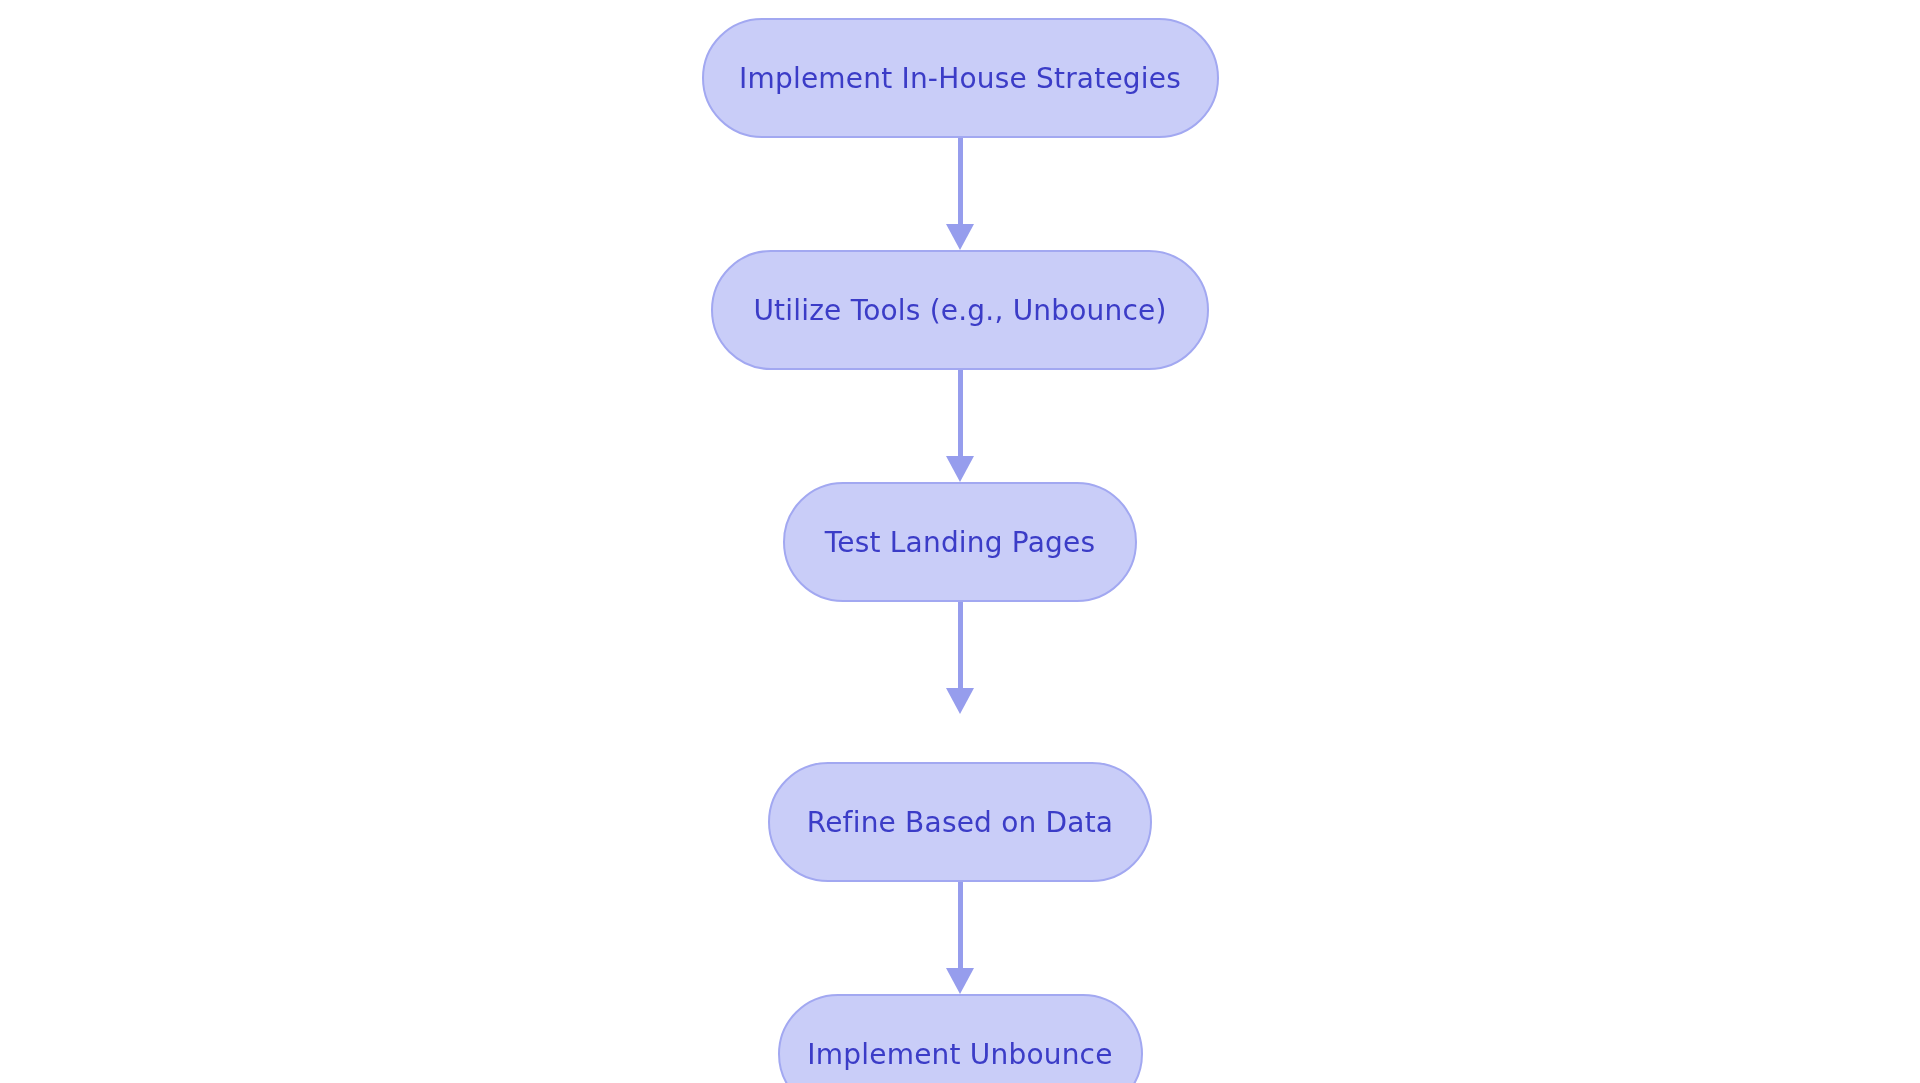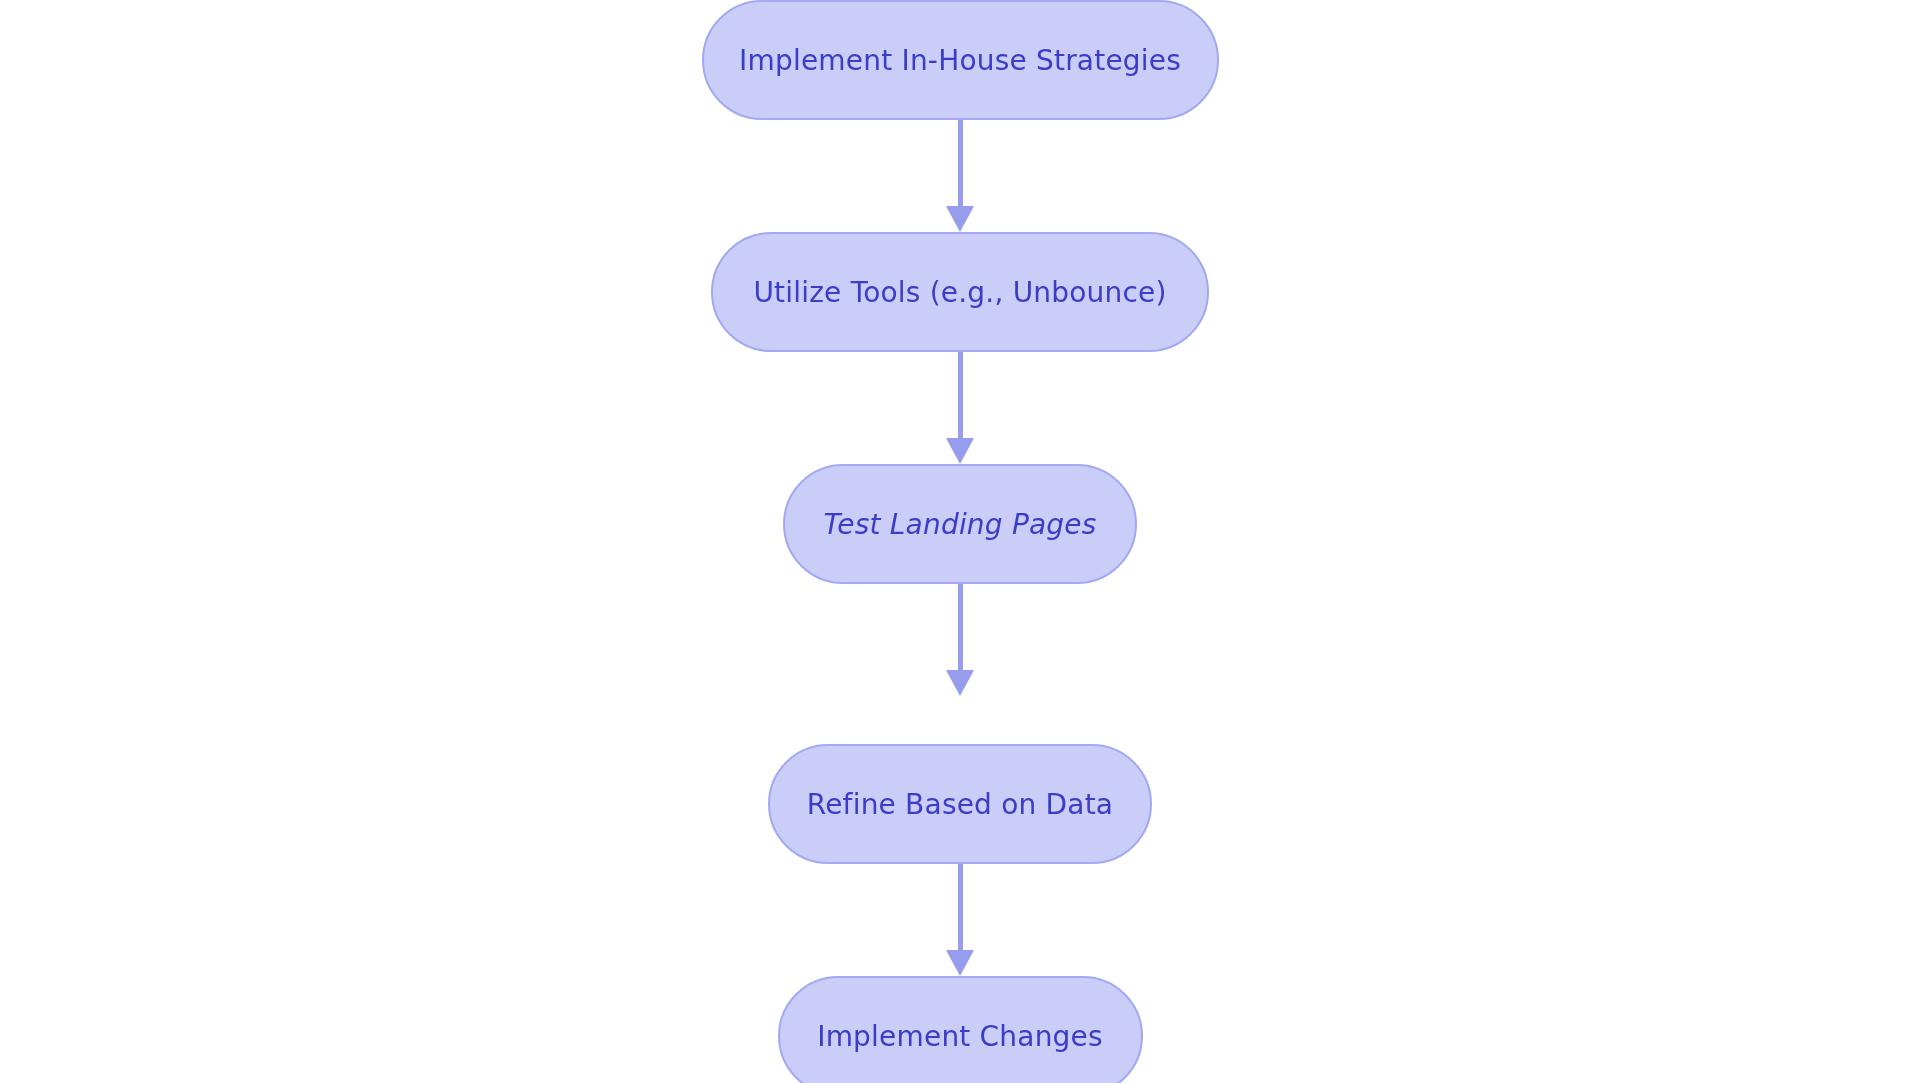--- a/index.html
+++ b/index.html
@@ -31,23 +31,23 @@
     align-items:center;
     justify-content:center;
     flex:0 0 auto;
   }
   .node span{
     color:var(--node-text);
     font-size:28px;
     letter-spacing:0.2px;
     white-space:nowrap;
   }
-  .node-1{width:517px;align-items:center;}
+  .node-1{width:517px;margin-top:18px;align-items:center;}
   .node-2{width:498px;justify-content:center;}
-  .node-3{width:354px;font-style:italic;}
+  .node-3{width:354px;}
   .node-4{width:384px;margin-top:48px;}
   .node-5{width:365px;}
   .arrow{
     height:112px;
     flex:0 0 auto;
     display:flex;
     flex-direction:column;
     align-items:center;
   }
   .arrow-line{
@@ -97,16 +97,16 @@
   <div class="node node-4">
     <span>Refine Based on Data</span>
   </div>
 
   <div class="arrow">
     <div class="arrow-line"></div>
     <div class="arrow-head"></div>
   </div>
 
   <div class="node node-5">
-    <span>Implement Changes</span>
+    <span>Implement Unbounce</span>
   </div>
 
 </div>
 
 </body></html>

